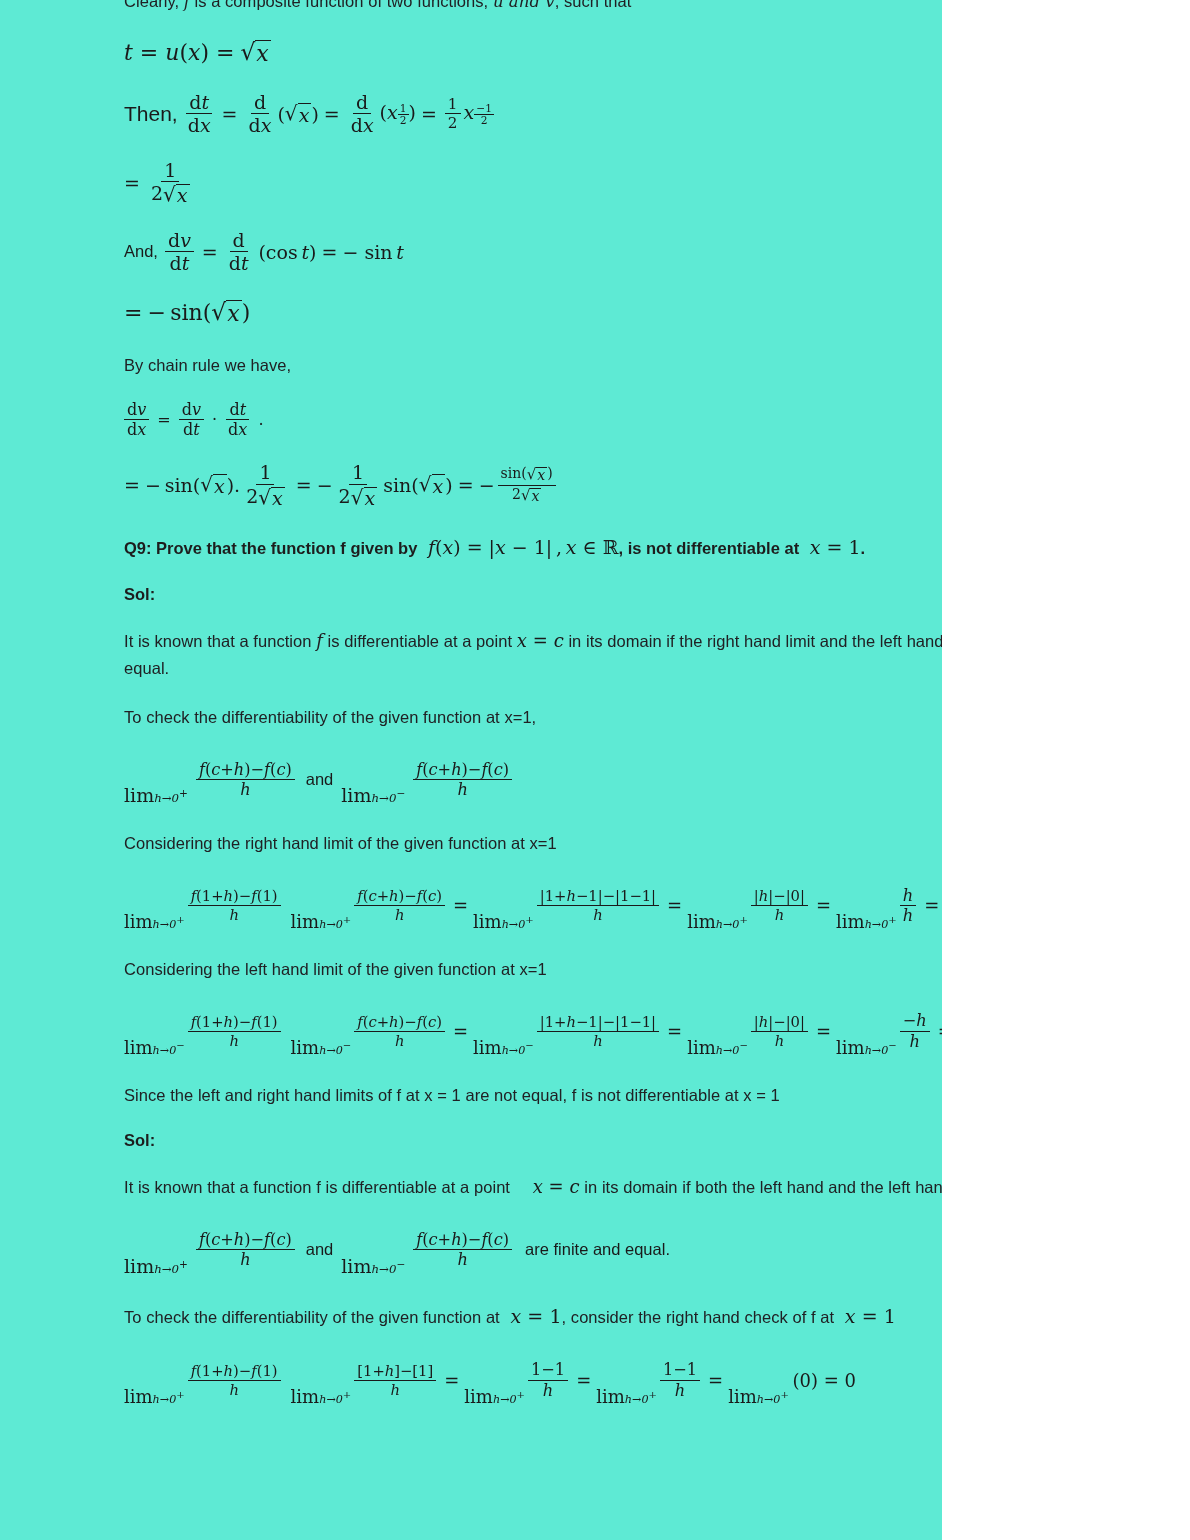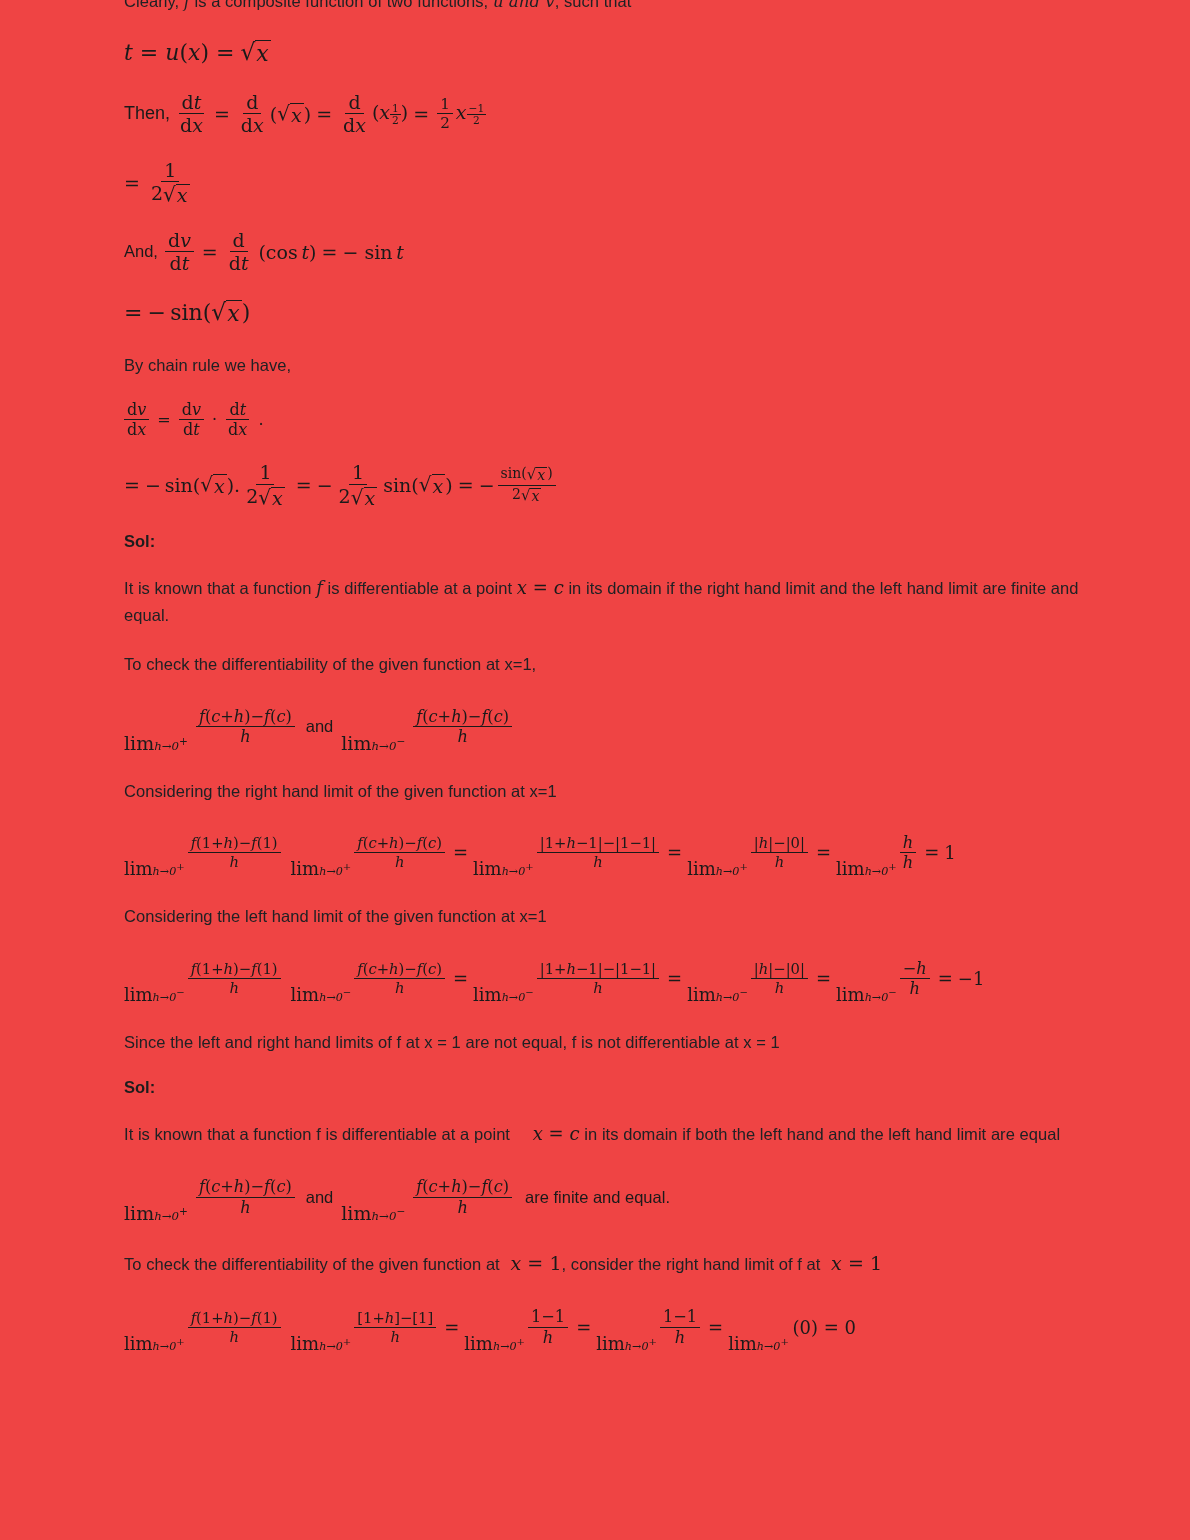--- a/index.html
+++ b/index.html
@@ -9,23 +9,23 @@
   }
   body {
     width: 1190px;
     height: 1540px;
     overflow: hidden;
     font-family: "Liberation Sans", sans-serif;
     color: #202124;
   }
   .page {
     position: relative;
-    width: 1190px;
+    width: 942px;
     height: 1540px;
-    background: #ef4444;
+    background: #5eead4;
     overflow: hidden;
   }
   .content {
     position: absolute;
     left: 124px;
     top: -12px;
     width: 980px;
   }
 
   
@@ -140,21 +140,21 @@
 
     <div class="display sz-lg">
       <span class="m tok"><i>t</i> = <i>u</i>(<i>x</i>) =</span>
       <span class="sqrt" style="margin-left:6px;">
         <span class="radical">√</span>
         <span class="radicand mi">x</span>
       </span>
     </div>
 
     <div class="display sz-md">
-      <span class="tok" style="font-family:'Liberation Sans',sans-serif;font-size:18px;">Then,</span>
+      <span class="tok" style="font-family:'Liberation Sans',sans-serif;font-size:21px;">Then,</span>
       <span class="frac" style="margin-left:7px;">
         <span class="num mup">d<i>t</i></span>
         <span class="den mup">d<i>x</i></span>
       </span>
       <span class="op">=</span>
       <span class="frac">
         <span class="num mup">d</span>
         <span class="den mup">d<i>x</i></span>
       </span>
       <span class="tok">(</span>
@@ -271,20 +271,25 @@
               <span class="radical">√</span>
               <span class="radicand mi">x</span>
             </span>)</span>
         <span class="den">2<span class="sqrt">
               <span class="radical">√</span>
               <span class="radicand mi">x</span>
             </span></span>
       </span>
     </div>
 
+    <p class="q-head">
+      <span>Q9: Prove that the function f given by</span>
+      <span class="m" style="font-size:19px;font-weight:400;">&nbsp;<i>f</i>(<i>x</i>) = |<i>x</i> − 1| , <i>x</i> ∈ ℝ</span><span>, is not differentiable at</span>
+      <span class="m" style="font-size:19px;font-weight:400;">&nbsp;<i>x</i> = 1</span><span>.</span>
+    </p>
 
     <p class="sol">Sol:</p>
 
 
     <p class="para">
       It is known that a function <span class="mi" style="font-size:18px;">f</span> is differentiable at a point <span class="m" style="font-size:18px;"><i>x</i> = <i>c</i></span> in its domain if the right hand limit and the left hand limit are finite and equal.
     </p>
 
     <p class="para">To check the differentiability of the given function at x=1,</p>
 
@@ -393,21 +398,21 @@
       <span class="lim tok">lim<span class="sub">h→0<sup>−</sup></span></span>
       <span class="frac small" style="font-size:0.85em;margin-left:8px;">
         <span class="num"><i>f</i>(<i>c</i>+<i>h</i>)−<i>f</i>(<i>c</i>)</span>
         <span class="den mi">h</span>
       </span>
       <span class="tok" style="font-family:'Liberation Sans',sans-serif;font-size:16.5px;padding-left:10px;">are finite and equal.</span>
     </div>
 
     <p class="para">
       <span>To check the differentiability of the given function at</span>
-      <span class="m" style="font-size:19px;">&nbsp;<i>x</i> = 1</span><span>, consider the right hand limit of f at</span>
+      <span class="m" style="font-size:19px;">&nbsp;<i>x</i> = 1</span><span>, consider the right hand check of f at</span>
       <span class="m" style="font-size:19px;">&nbsp;<i>x</i> = 1</span>
     </p>
 
     <div class="display sz-md" style="font-size:18px;">
       <span class="lim tok">lim<span class="sub">h→0<sup>+</sup></span></span>
       <span class="frac small" style="font-size:0.82em;">
         <span class="num"><i>f</i>(1+<i>h</i>)−<i>f</i>(1)</span>
         <span class="den mi">h</span>
       </span>
       <span class="lim tok" style="margin-left:7px;">lim<span class="sub">h→0<sup>+</sup></span></span>

